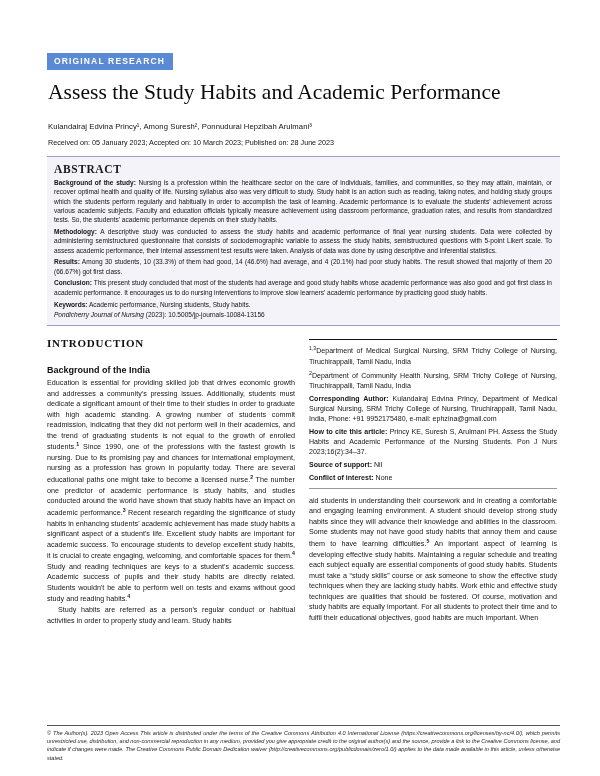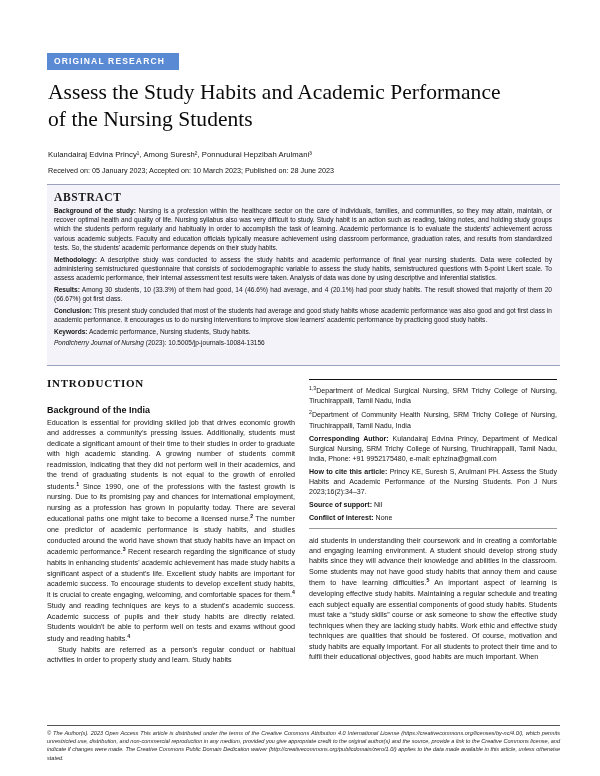--- a/index.html
+++ b/index.html
@@ -23,21 +23,21 @@
     position: relative;
   }
 
   
   .banner {
     background: #5b8ad4;
     color: #ffffff;
     font-size: 8.5px;
     font-weight: bold;
     letter-spacing: 1.15px;
-    padding: 3px 14px 3px 7px;
+    padding: 3px 8px 3px 7px;
     display: inline-block;
     line-height: 1.25;
   }
 
   
   .title {
     font-family: "Liberation Serif", serif;
     font-size: 21.5px;
     line-height: 1.28;
     font-weight: normal;
@@ -58,21 +58,21 @@
     margin: 7px 0 0 1px;
     color: #111;
   }
 
   
   .abstract-box {
     margin-top: 9px;
     background: #f3f3f9;
     border-top: 1.2px solid #9aa0c0;
     border-bottom: 1.2px solid #9aa0c0;
-    padding: 6px 8px 19px 7px;
+    padding: 6px 8px 7px 7px;
   }
   .abstract-head {
     font-family: "Liberation Serif", serif;
     font-size: 11.5px;
     font-weight: bold;
     letter-spacing: 0.6px;
     margin-bottom: 3px;
   }
 
   .abs-p {
@@ -168,21 +168,20 @@
 </style>
 </head>
 <body>
 
 <div class="page">
 
   <div class="banner">ORIGINAL RESEARCH</div>
 
   <h1 class="title">
     <span>Assess the Study Habits and Academic Performance</span><br>
-    <span>of the Nursing Students</span>
   </h1>
 
   <div class="authors">Kulandairaj Edvina Princy¹, Among Suresh², Ponnudurai Hepzibah Arulmani³</div>
   <div class="dates">Received on: 05 January 2023; Accepted on: 10 March 2023; Published on: 28 June 2023</div>
 
   <div class="abstract-box">
     <div class="abstract-head">
       <span>ABSTRACT</span>
     </div>
 

